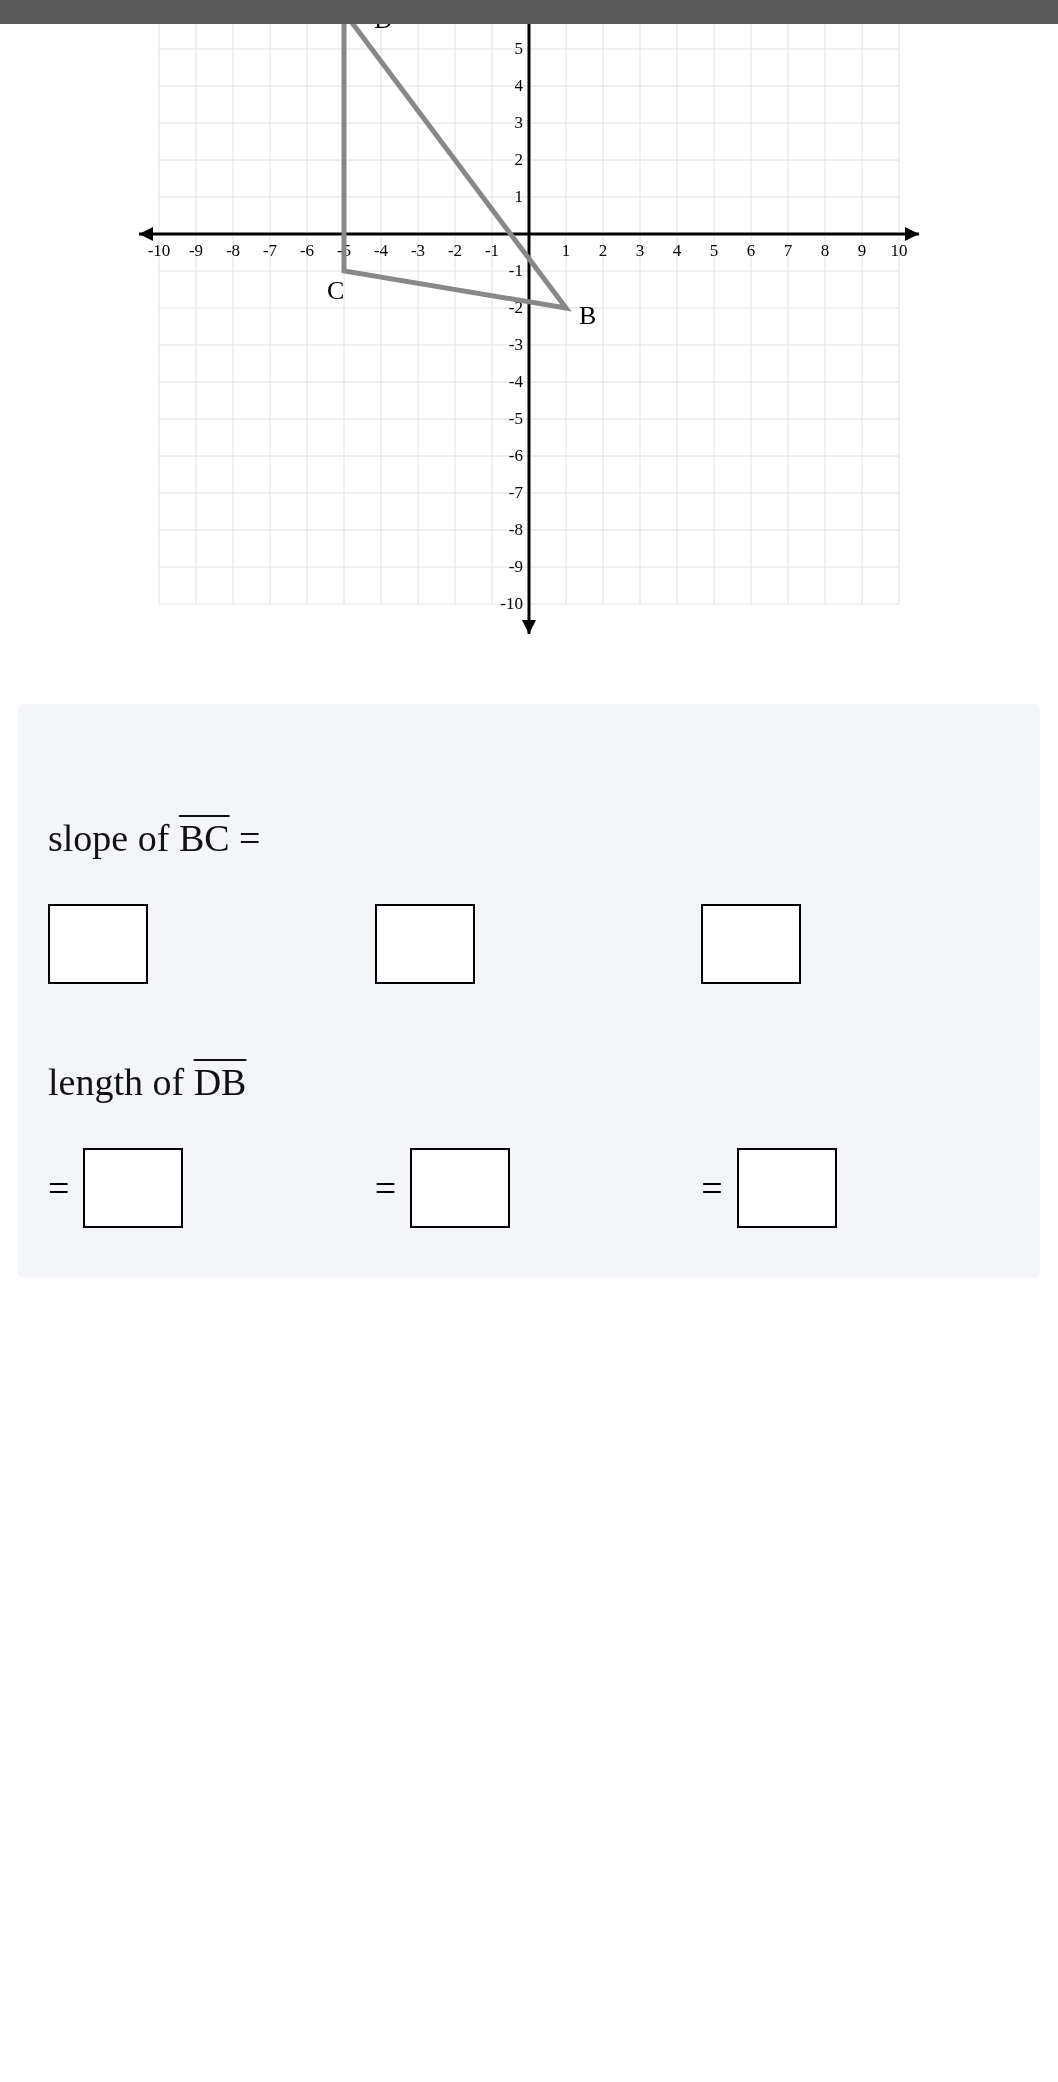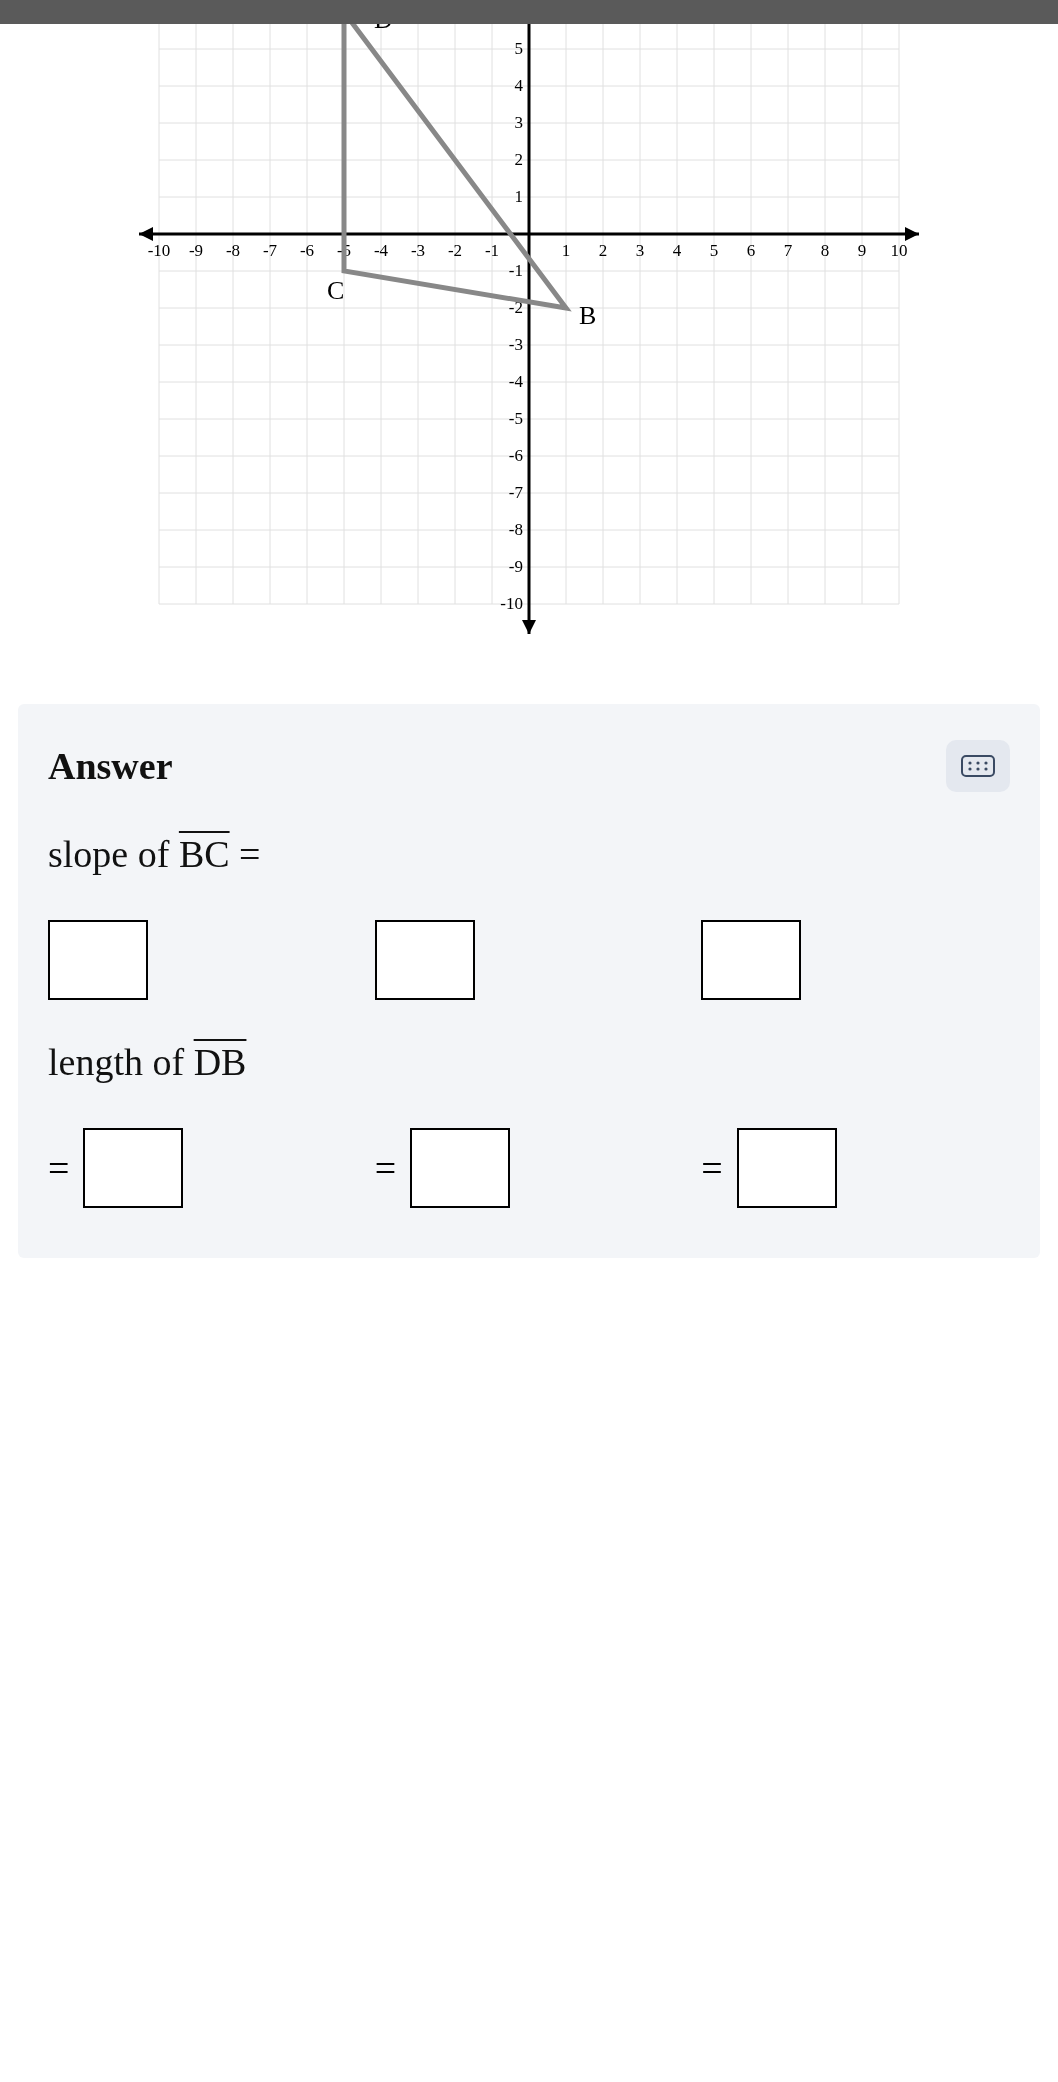--- a/index.html
+++ b/index.html
@@ -54,21 +54,21 @@
     justify-content: center;
     cursor: pointer;
   }
   .attempt {
     font-size: 32px;
     color: #6a6a6a;
     margin-top: 14px;
   }
   .slopes-row, .lengths-row {
     display: flex;
-    margin-top: 40px;
+    margin-top: 76px;
     gap: 26px;
   }
   .col {
     flex: 1;
     font-size: 38px;
     color: #111;
   }
   .segment-label {
     white-space: nowrap;
   }
@@ -201,34 +201,20 @@
       <polygon points="437,284 215,247 215,-12" fill="none" stroke="#888" stroke-width="5"></polygon>
 
       <text x="450" y="300" font-family="Georgia" font-size="26" fill="#000">B</text>
       <text x="198" y="275" font-family="Georgia" font-size="26" fill="#000">C</text>
       <text x="245" y="4" font-family="Georgia" font-size="26" fill="#000">D</text>
     </svg>
   </div>
 
 
   <div class="answer-section">
-    <div class="answer-header-row">
-      <div class="answer-title">Answer</div>
-      <div class="keypad-btn">
-        <svg width="34" height="22">
-          <rect x="1" y="1" width="32" height="20" rx="4" fill="none" stroke="#3a4a63" stroke-width="2"></rect>
-          <circle cx="9" cy="8" r="1.6" fill="#3a4a63"></circle>
-            <circle cx="17" cy="8" r="1.6" fill="#3a4a63"></circle>
-            <circle cx="25" cy="8" r="1.6" fill="#3a4a63"></circle>
-          <circle cx="9" cy="14" r="1.6" fill="#3a4a63"></circle>
-            <circle cx="17" cy="14" r="1.6" fill="#3a4a63"></circle>
-            <circle cx="25" cy="14" r="1.6" fill="#3a4a63"></circle>
-        </svg>
-      </div>
-    </div>
 
     <div class="slopes-row">
       <div class="col segment-label"><span>slope of </span><span class="overline">BC</span><span> =</span></div>
     </div>
     <div class="inputs-row">
       <div class="input-col">
           <input class="answer-box" value="" style="">
         </div>
       <div class="input-col">
           <input class="answer-box" value="" style="">

